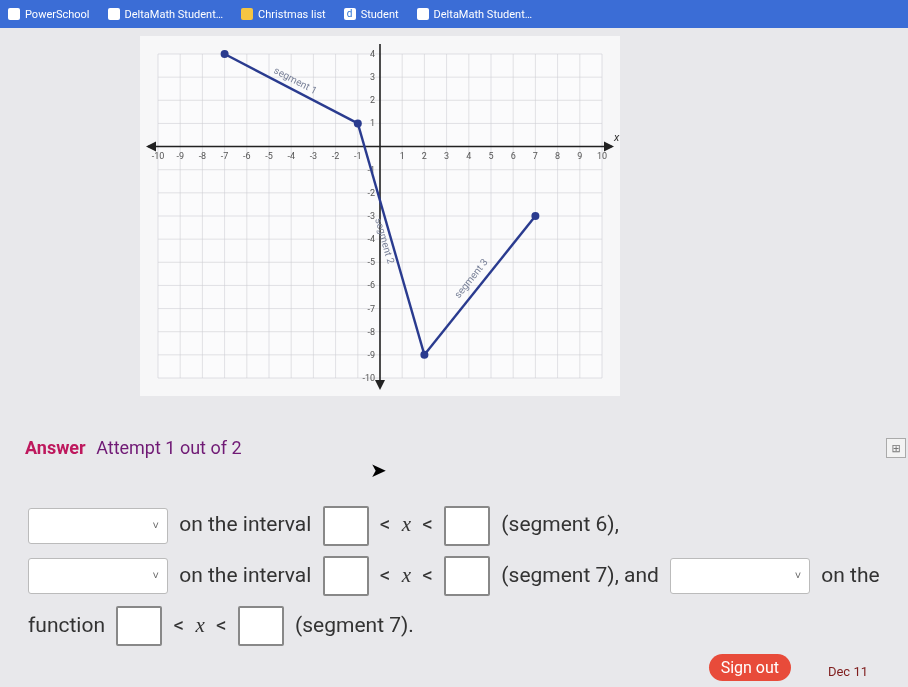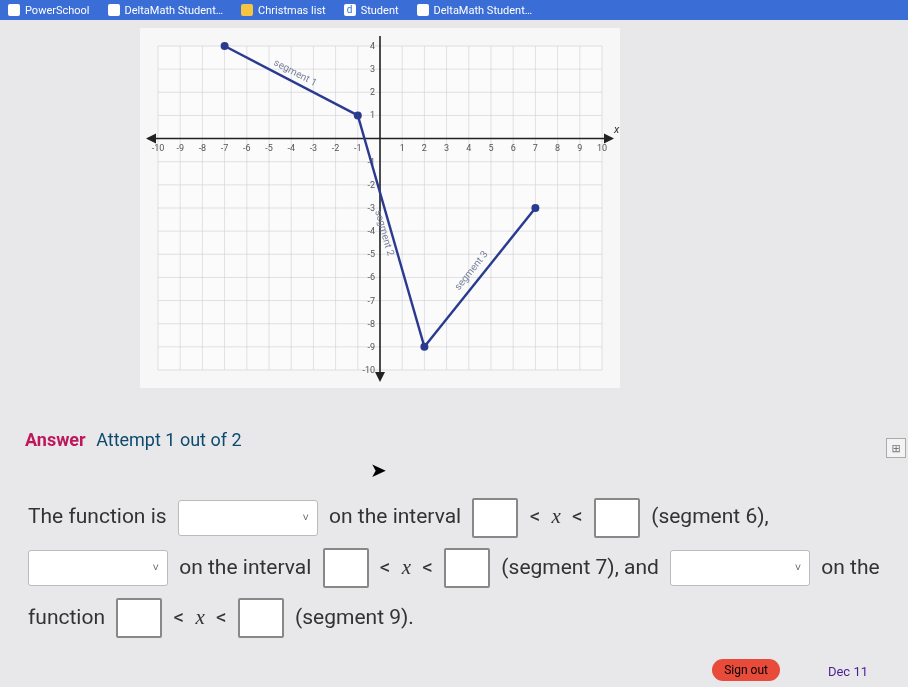--- a/index.html
+++ b/index.html
@@ -8,21 +8,21 @@
     font-family: -apple-system, BlinkMacSystemFont, "Segoe UI", Roboto, sans-serif;
     background: #e8e8eb;
     color: #222;
     width: 908px;
     height: 687px;
     overflow: hidden;
     position: relative;
   }
   .bookmarks-bar {
     background: #3b6dd6;
-    height: 20px;
+    height: 28px;
     display: flex;
     align-items: center;
     padding: 0 8px;
     gap: 18px;
     font-size: 11px;
     color: #fff;
   }
   .bookmark {
     display: flex;
     align-items: center;
@@ -51,21 +51,21 @@
     padding: 30px 20px 0 25px;
     font-size: 21px;
     color: #333;
     line-height: 2.4;
   }
   .answer-header {
     font-size: 18px;
     margin-bottom: 30px;
   }
   .answer-header b { font-weight: 700; color:#be185d; }
-  .attempt { color:#0c4a6e; font-weight:400; margin-left:6px;}
+  .attempt { color:#701a75; font-weight:400; margin-left:6px;}
   .select-box {
     display: inline-block;
     min-width: 140px;
     height: 36px;
     background: #fff;
     border: 1px solid #bbb;
     vertical-align: middle;
     position: relative;
     border-radius: 3px;
   }
@@ -85,32 +85,32 @@
     border: 2px solid #888;
     vertical-align: middle;
     border-radius: 2px;
   }
   .mathx { font-style: italic; font-family: Georgia, "Times New Roman", serif; }
   .flow { display:inline; }
   .flow > * { margin: 0 3px; }
 
   .signout {
     position:absolute;
-    bottom:6px; right:128px;
+    bottom:6px; right:117px;
     background:#e84b3a;
-    color:#000000;
-    font-size:12px;
+    color:#ffffff;
+    font-size:16px;
     padding:4px 12px;
     border-radius:14px;
   }
   .date {
     position:absolute;
     bottom:8px; right:40px;
     font-size:13px;
-    color:#4c1d95;
+    color:#7f1d1d;
   }
   .cursor {
     position:absolute;
     left:370px; top:458px;
     font-size:20px;
     color:#000;
     pointer-events:none;
   }
   .side-icon {
     position:absolute;
@@ -241,21 +241,20 @@
     </svg>
 </div>
 
 <div class="answer-area">
   <div class="answer-header">
     <b>Answer</b>
     <span class="attempt">Attempt 1 out of 2</span>
   </div>
 
   <div class="flow">
-    <span>The function is</span>
     <span class="select-box"><span class="chev">˅</span></span>
     <span>on the interval</span>
     <span class="num-box"></span>
     <span>&lt;</span>
     <span class="mathx">x</span>
     <span>&lt;</span>
     <span class="num-box"></span>
     <span>(segment 6),</span>
   </div>
   <br>
@@ -272,21 +271,21 @@
     <span>on the</span>
   </div>
   <br>
   <div class="flow">
     <span>function</span>
     <span class="num-box"></span>
     <span>&lt;</span>
     <span class="mathx">x</span>
     <span>&lt;</span>
     <span class="num-box"></span>
-    <span>(segment 9).</span>
+    <span>(segment 7).</span>
   </div>
 </div>
 
 <div class="cursor">➤</div>
 <div class="side-icon">⊞</div>
 
 <div class="signout">Sign out</div>
 <div class="date">Dec 11</div>
 
 </body></html>

